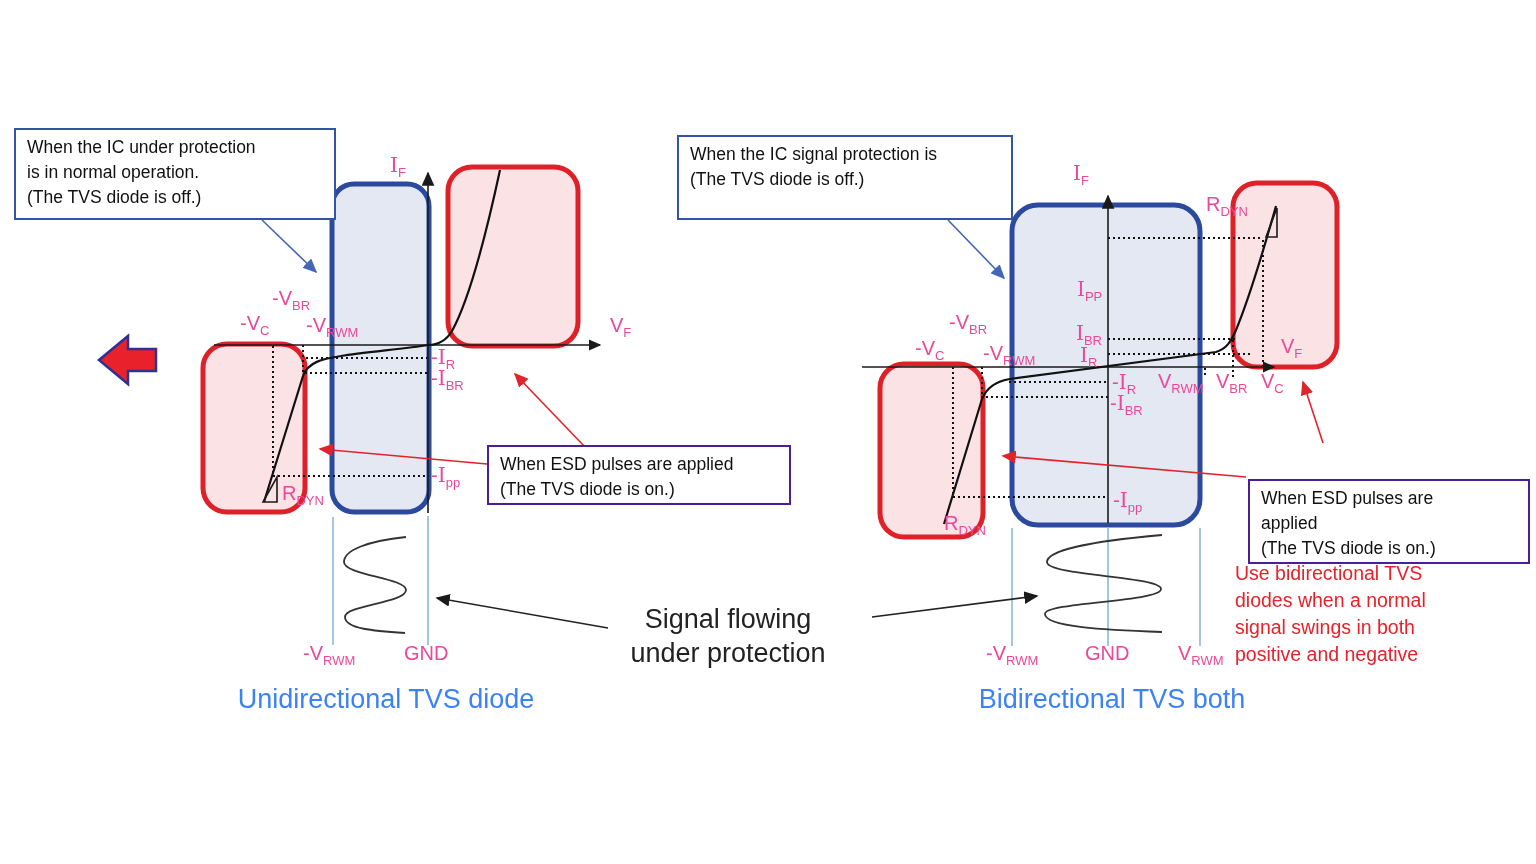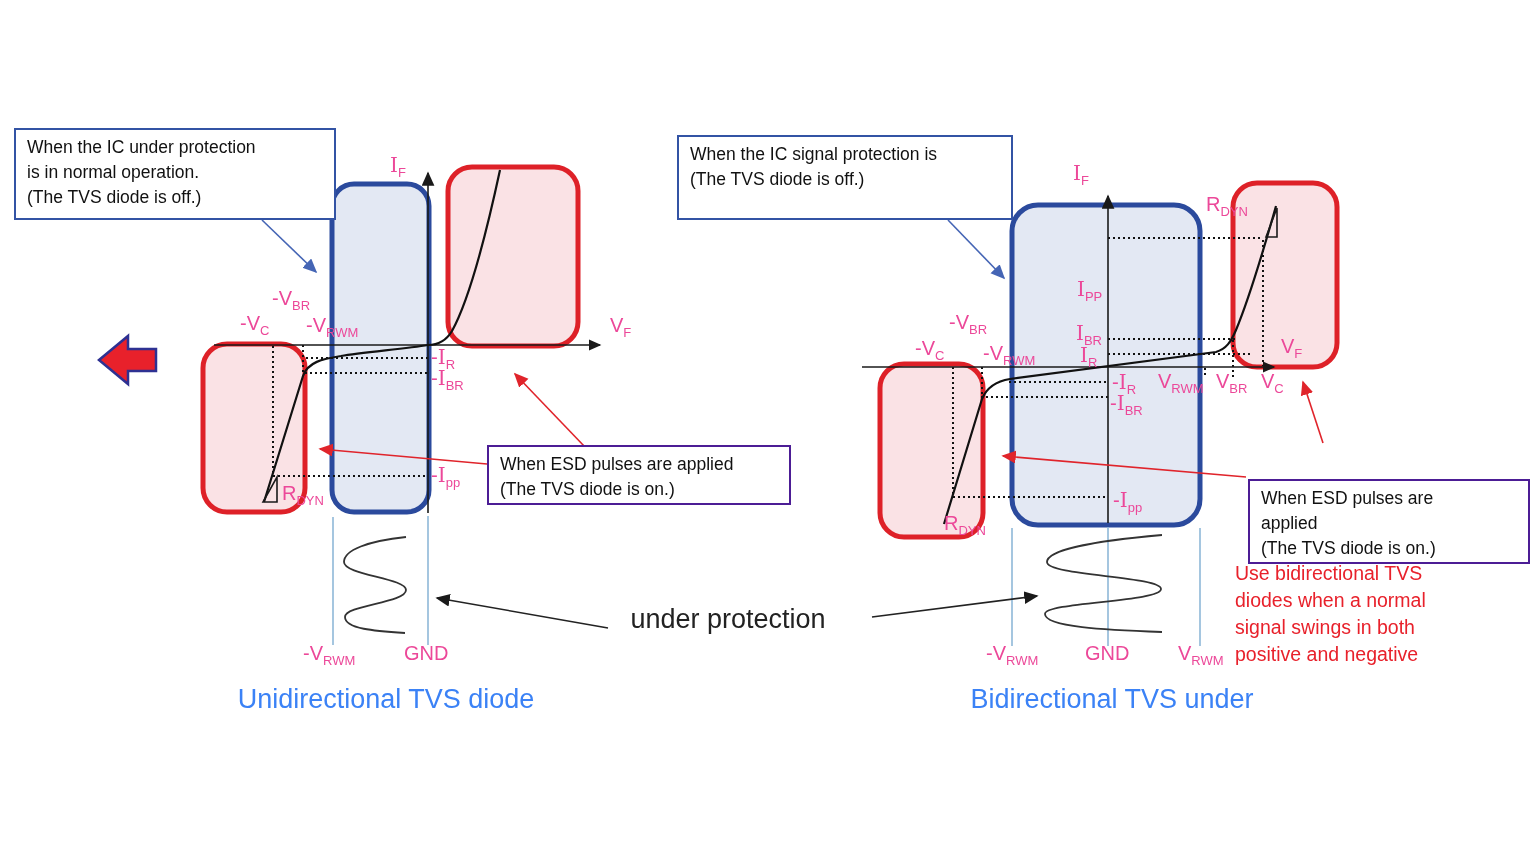--- a/index.html
+++ b/index.html
@@ -120,32 +120,33 @@
     <div>(The TVS diode is on.)</div>
   </div>
 
   <div class="callout red" style="left:1248px;top:445px;width:256px;height:71px;margin-top:34px;">
     <div>When ESD pulses are</div>
     <div>applied</div>
     <div>(The TVS diode is on.)</div>
   </div>
 
   <div class="center-note" style="left:600px;top:603px;width:256px;">
+    <div>Signal flowing</div>
     <div>under protection</div>
   </div>
 
   <div class="red-note" style="left:1235px;top:560px;width:240px;">
     <div>Use bidirectional TVS</div>
     <div>diodes when a normal</div>
     <div>signal swings in both</div>
     <div>positive and negative</div>
   </div>
 
   <div class="title" style="left:210px;top:684px;width:352px;">Unidirectional TVS diode</div>
-  <div class="title" style="left:938px;top:684px;width:348px;">Bidirectional TVS under</div>
+  <div class="title" style="left:938px;top:684px;width:348px;">Bidirectional TVS both</div>
 
   <div class="lbl" style="left:390px;top:155px;">
     <span class="si">I</span><sub>F</sub>
   </div>
   <div class="lbl" style="left:610px;top:315px;">
     <span>V</span><sub>F</sub>
   </div>
   <div class="lbl" style="left:272px;top:288px;">
     <span>-V</span><sub>BR</sub>
   </div>

